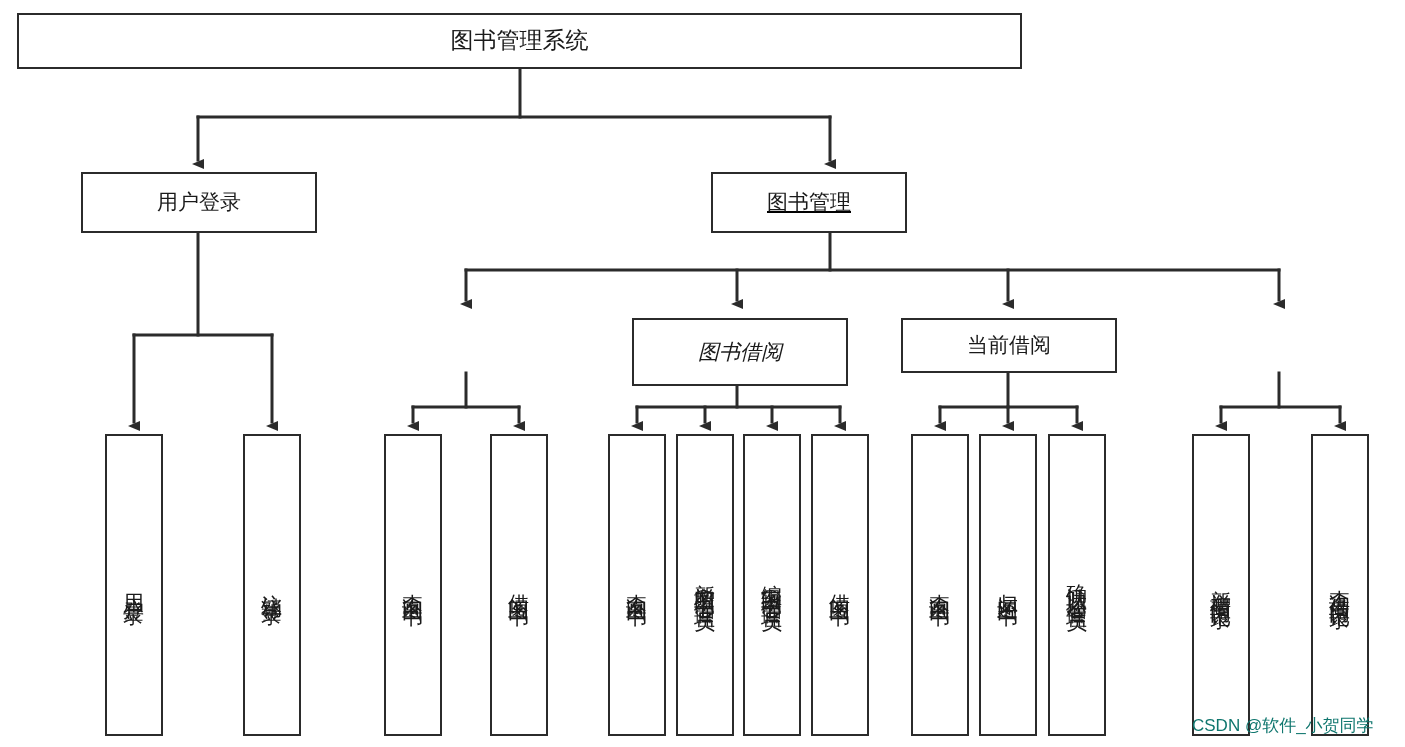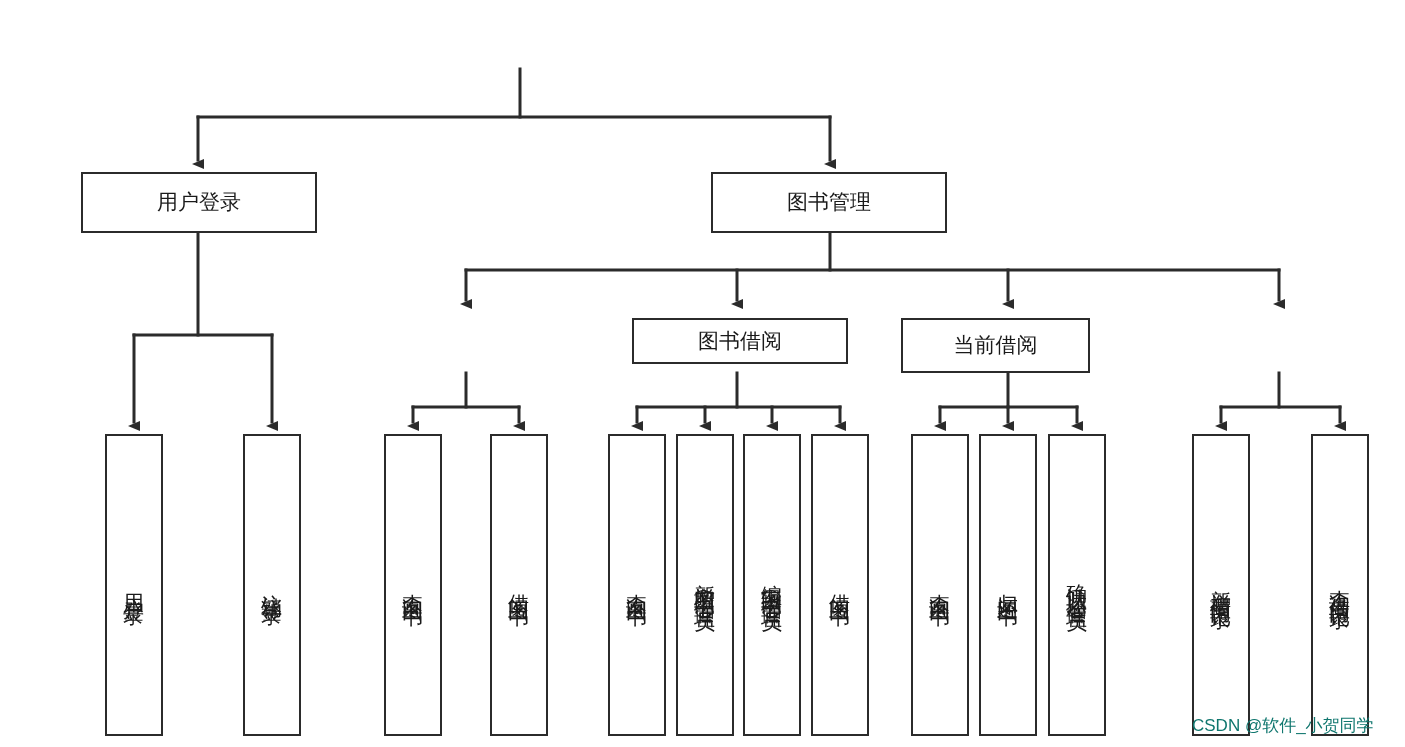--- a/index.html
+++ b/index.html
@@ -112,32 +112,35 @@
       <path d="M1008,407 L1008,422" marker-end="url(#arrow)"></path>
       <path d="M1077,407 L1077,422" marker-end="url(#arrow)"></path>
 
       <path d="M1279,373 L1279,407"></path>
       <path d="M1221,407 L1340,407"></path>
       <path d="M1221,407 L1221,422" marker-end="url(#arrow)"></path>
       <path d="M1340,407 L1340,422" marker-end="url(#arrow)"></path>
     </g>
   </svg>
 
+  <div class="node-box lvl0" style="left:17px;top:13px;width:1005px;height:56px;">
+    <span class="node-label">图书管理系统</span>
+  </div>
 
   <div class="node-box lvl1" style="left:81px;top:172px;width:236px;height:61px;">
     <span class="node-label">用户登录</span>
   </div>
-  <div class="node-box lvl1" style="left:711px;top:172px;width:236px;height:61px;">
+  <div class="node-box lvl1" style="left:711px;top:172px;width:196px;height:61px;text-decoration:underline;">
     <span class="node-label">图书管理</span>
   </div>
 
-  <div class="node-box lvl2" style="left:632px;top:318px;width:216px;height:46px;">
+  <div class="node-box lvl2" style="left:632px;top:318px;width:216px;height:68px;font-style:italic;">
     <span class="node-label">图书借阅</span>
   </div>
-  <div class="node-box lvl2" style="left:901px;top:318px;width:189px;height:55px;">
+  <div class="node-box lvl2" style="left:901px;top:318px;width:216px;height:55px;">
     <span class="node-label">当前借阅</span>
   </div>
 
   <div class="node-box leaf" style="left:105px;top:434px;width:58px;height:302px;">
     <span class="node-label">用户登录</span>
   </div>
   <div class="node-box leaf" style="left:243px;top:434px;width:58px;height:302px;">
     <span class="node-label">注销登录</span>
   </div>
 

